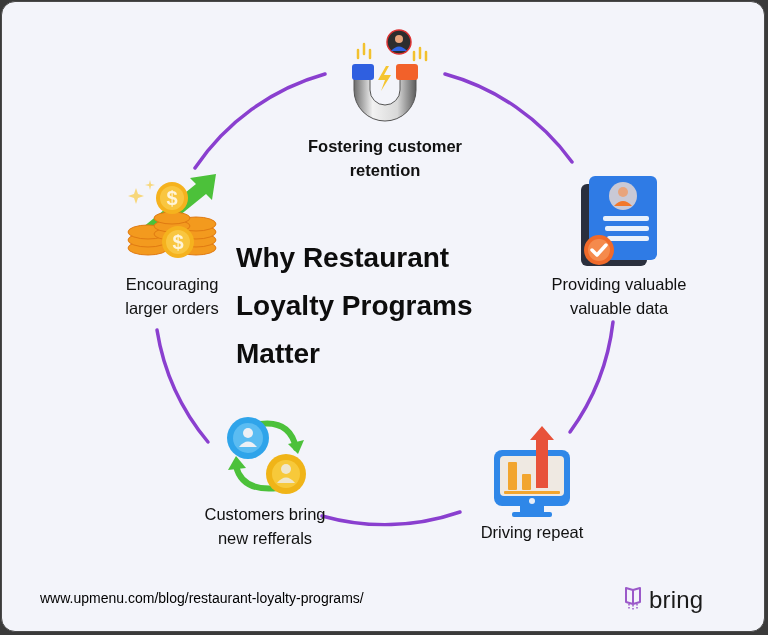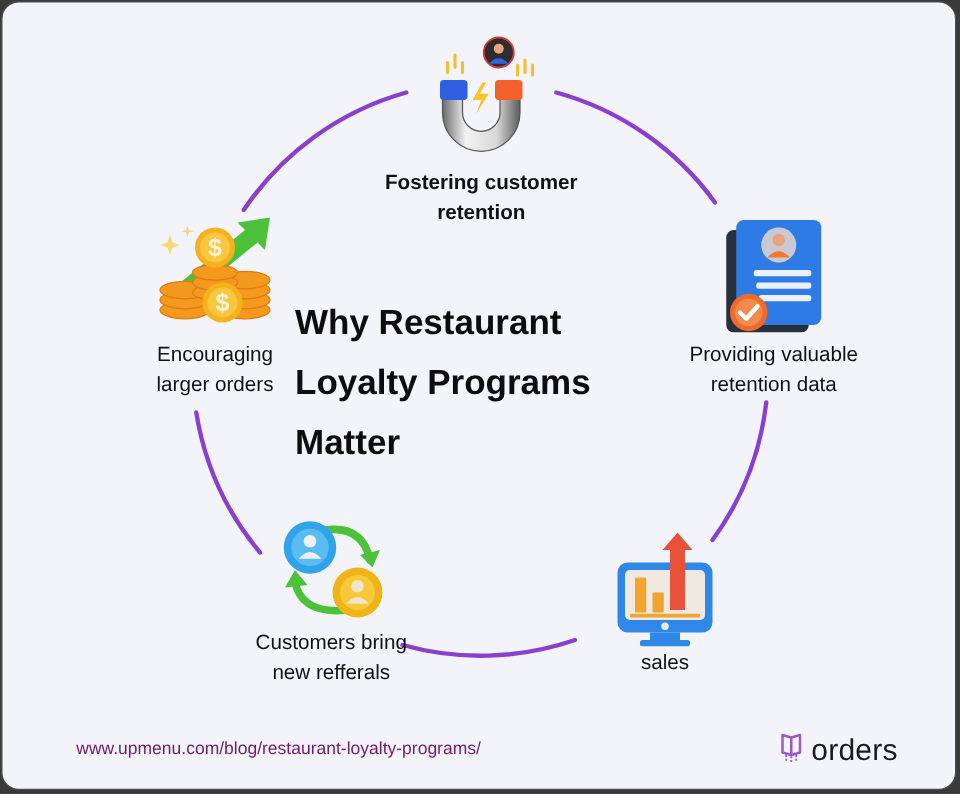--- a/index.html
+++ b/index.html
@@ -9,21 +9,21 @@
     background: #f3f4fa; border: 1px solid #4a4a4a; border-radius: 14px; box-sizing: border-box; overflow: hidden;
   }
   svg.ring { position: absolute; left: 0; top: 0; }
   .title {
     position: absolute; left: 234px; top: 232px; width: 300px; text-align: left;
     font-weight: 700; font-size: 28px; line-height: 48px; color: #0d0d0d;
   }
   .item { position: absolute; text-align: center; }
   .item .label { font-size: 16.5px; line-height: 24px; color: #111; white-space: nowrap; }
   .icon { position: relative; margin: 0 auto; }
-  .footer-url { position: absolute; left: 38px; top: 588px; font-size: 14px; color: #701a75; margin-left: 21px; }
+  .footer-url { position: absolute; left: 38px; top: 588px; font-size: 14px; color: #000000; }
   .logo { position: absolute; left: 622px; top: 584px; display: flex; align-items: center; gap: 7px; }
   .logo-text { font-size: 24px; color: #1b1b1b; letter-spacing: 0.2px; line-height: 28px; }
 </style>
 </head>
 <body>
 
 <div class="card">
 
   <svg class="ring" width="768" height="635">
     <g fill="none" stroke="#8a3fcf" stroke-width="3.5" stroke-linecap="round">
@@ -83,38 +83,38 @@
         <path d="M37 32 Q46 22 55 32 Z" fill="#f2782a"></path>
         <rect x="26" y="42" width="46" height="5" rx="2" fill="#eaf1fb"></rect>
         <rect x="28" y="52" width="44" height="5" rx="2" fill="#eaf1fb"></rect>
         <rect x="30" y="62" width="42" height="5" rx="2" fill="#eaf1fb"></rect>
         <circle cx="22" cy="76" r="15" fill="#f06a2a"></circle>
         <circle cx="22" cy="76" r="11" fill="#f58a4c"></circle>
         <path d="M15 76 L20 81 L29 71" stroke="#fff" stroke-width="3.5" fill="none" stroke-linecap="round" stroke-linejoin="round"></path>
       </svg>
     </div>
     <div class="label" style="margin-top:6px;">Providing valuable</div>
-    <div class="label">retention data</div>
+    <div class="label">valuable data</div>
   </div>
 
   <div class="item" style="left:430px; top:420px; width:200px;">
     <div class="icon" style="width:80px; height:96px;">
       <svg width="80" height="96" viewBox="0 0 80 96">
         <rect x="2" y="28" width="76" height="56" rx="8" fill="#2f87e8"></rect>
         <rect x="8" y="34" width="64" height="40" rx="4" fill="#efe9e2"></rect>
         <rect x="16" y="40" width="9" height="28" rx="1" fill="#f2a52e"></rect>
         <rect x="30" y="52" width="9" height="16" rx="1" fill="#f2a52e"></rect>
         <rect x="12" y="69" width="56" height="3" rx="1" fill="#f2a52e"></rect>
         <path d="M44 66 L44 18 L38 18 L50 4 L62 18 L56 18 L56 66 Z" fill="#e8523a"></path>
         <circle cx="40" cy="79" r="3" fill="#e8eef8"></circle>
         <rect x="28" y="84" width="24" height="6" fill="#2f87e8"></rect>
         <rect x="20" y="90" width="40" height="5" rx="2" fill="#2f87e8"></rect>
       </svg>
     </div>
-    <div class="label">sales</div>
+    <div class="label" style="margin-top:2px;">Driving repeat</div>
   </div>
 
   <div class="item" style="left:163px; top:412px; width:200px;">
     <div class="icon" style="width:90px; height:84px;">
       <svg width="90" height="84" viewBox="0 0 90 84">
         <path d="M40 10 Q70 6 76 34" stroke="#4cc13a" stroke-width="6" fill="none" stroke-linecap="round"></path>
         <path d="M68 30 L78 40 L84 26 Z" fill="#4cc13a"></path>
         <path d="M58 74 Q22 78 16 52" stroke="#4cc13a" stroke-width="6" fill="none" stroke-linecap="round"></path>
         <path d="M8 56 L16 42 L26 54 Z" fill="#4cc13a"></path>
         <circle cx="28" cy="24" r="21" fill="#2fa4ea"></circle>
@@ -168,15 +168,15 @@
       <svg width="18" height="24" viewBox="0 0 18 24">
         <path d="M2 2 L9 4 L16 2 L16 16 L9 18 L2 16 Z" fill="none" stroke="#9b59c9" stroke-width="2" stroke-linejoin="round"></path>
         <line x1="9" y1="4" x2="9" y2="18" stroke="#9b59c9" stroke-width="2"></line>
         <g stroke="#9b59c9" stroke-width="1.5" stroke-dasharray="1.5 1.5">
           <line x1="5" y1="18" x2="5" y2="23"></line>
             <line x1="9" y1="19" x2="9" y2="24"></line>
             <line x1="13" y1="18" x2="13" y2="23"></line>
         </g>
       </svg>
     </span>
-    <span class="logo-text">orders</span>
+    <span class="logo-text">bring</span>
   </div>
 </div>
 
 </body></html>

